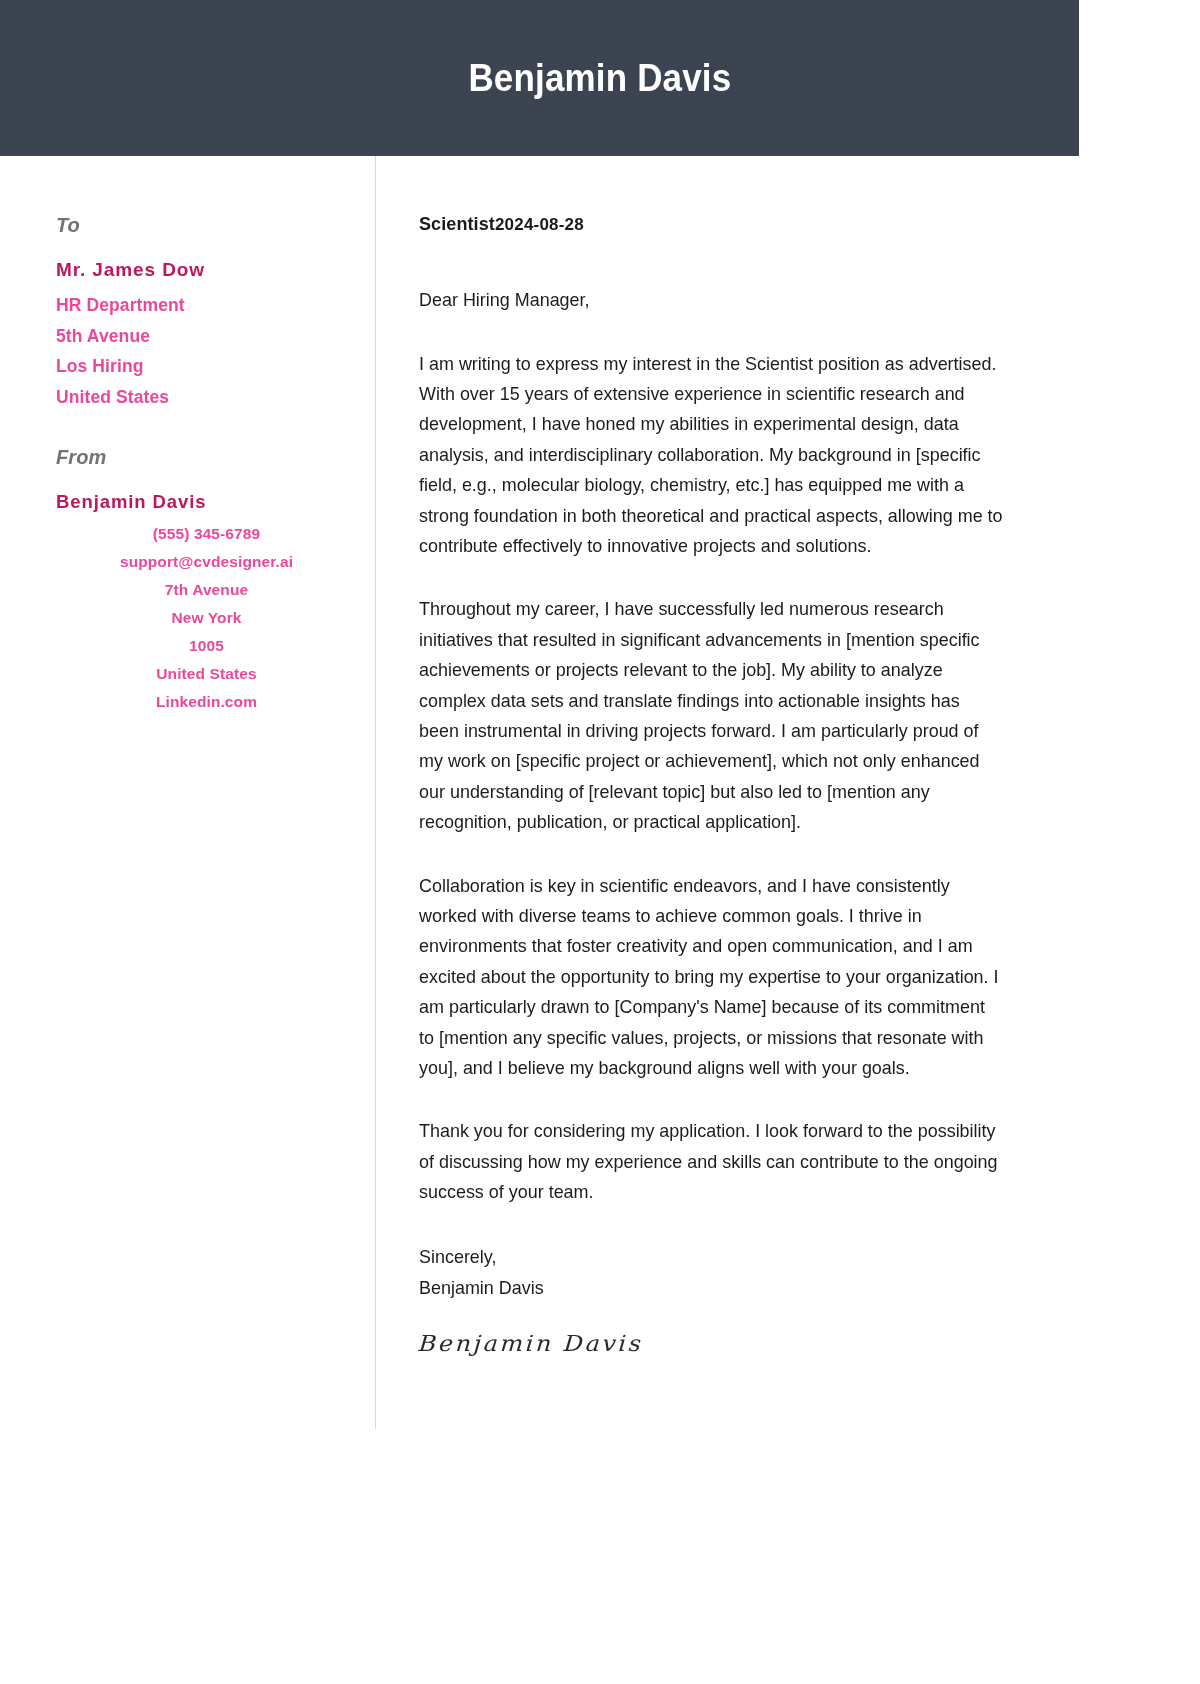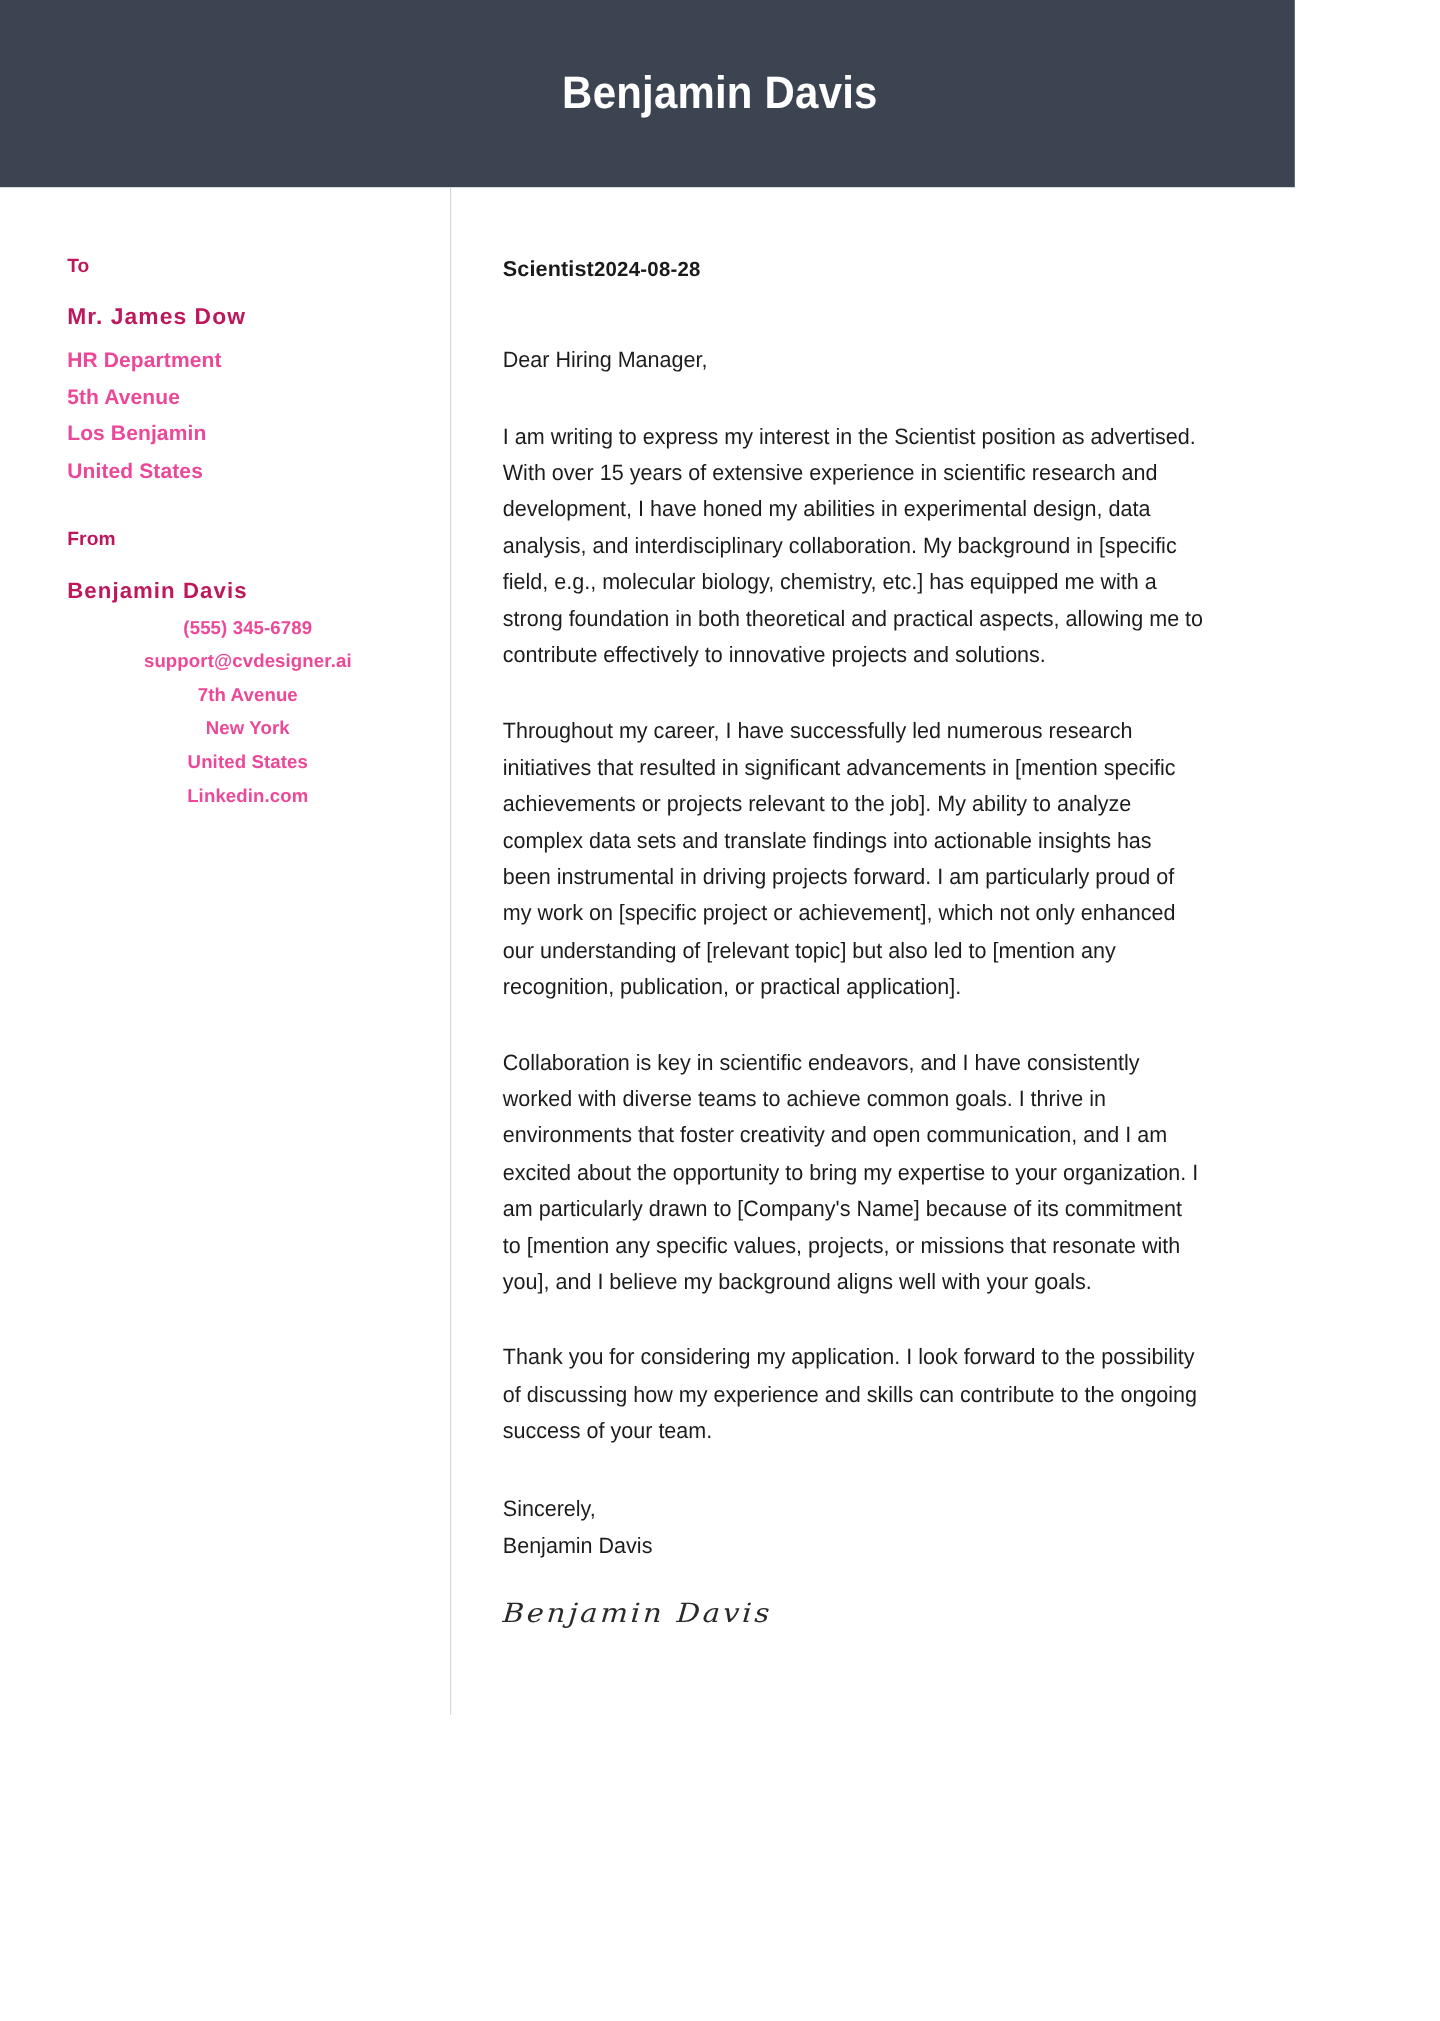--- a/index.html
+++ b/index.html
@@ -52,25 +52,26 @@
 
   
   .sidebar {
     width: 375px;
     flex: 0 0 375px;
     padding-left: 56px;
     padding-right: 18px;
   }
 
   .block-label {
-    font-size: 16px;
-    font-weight: bold;
-    color: #be185d;
+    font-size: 20px;
+    font-weight: bold;
+    color: #737373;
     margin-bottom: 22px;
     letter-spacing: 0.1px;
+    font-style: italic;
   }
 
   .contact-name {
     font-size: 19px;
     font-weight: bold;
     color: #be185d;
     letter-spacing: 0.9px;
     margin-bottom: 9px;
   }
 
@@ -187,31 +188,32 @@
 
   <div class="body-wrap">
 
     <aside class="sidebar">
 
       <div class="to-block">
         <div class="block-label">To</div>
         <div class="contact-name">Mr. James Dow</div>
         <div class="contact-line">HR Department</div>
         <div class="contact-line">5th Avenue</div>
-        <div class="contact-line">Los Benjamin</div>
+        <div class="contact-line">Los Hiring</div>
         <div class="contact-line">United States</div>
       </div>
 
       <div class="from-block">
         <div class="block-label">From</div>
         <div class="contact-name">Benjamin Davis</div>
         <div class="contact-line">(555) 345-6789</div>
         <div class="contact-line">support@cvdesigner.ai</div>
         <div class="contact-line">7th Avenue</div>
         <div class="contact-line">New York</div>
+        <div class="contact-line">1005</div>
         <div class="contact-line">United States</div>
         <div class="contact-line">Linkedin.com</div>
       </div>
 
     </aside>
 
     <div class="divider"></div>
 
     <main class="main">
 

